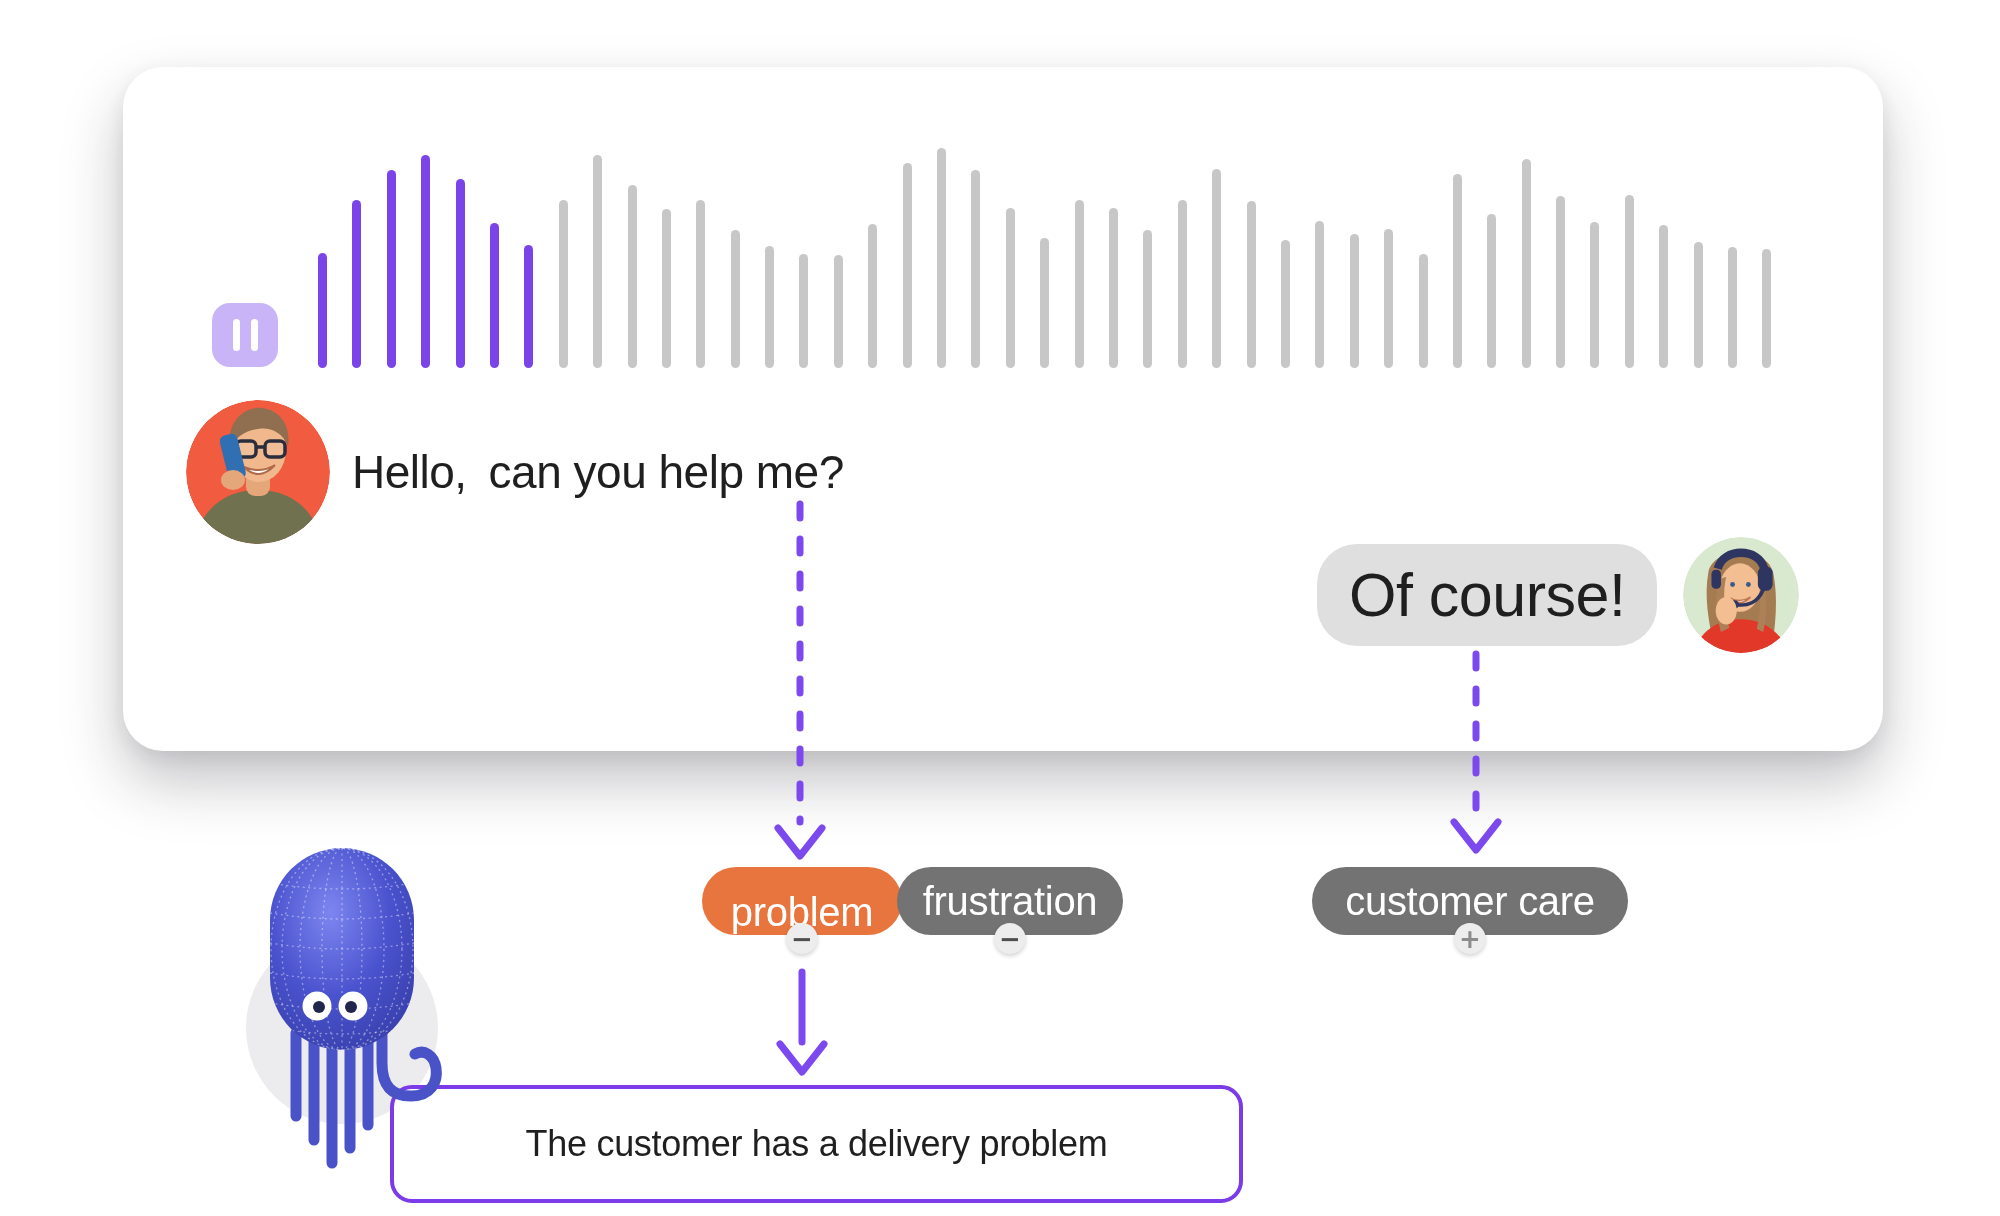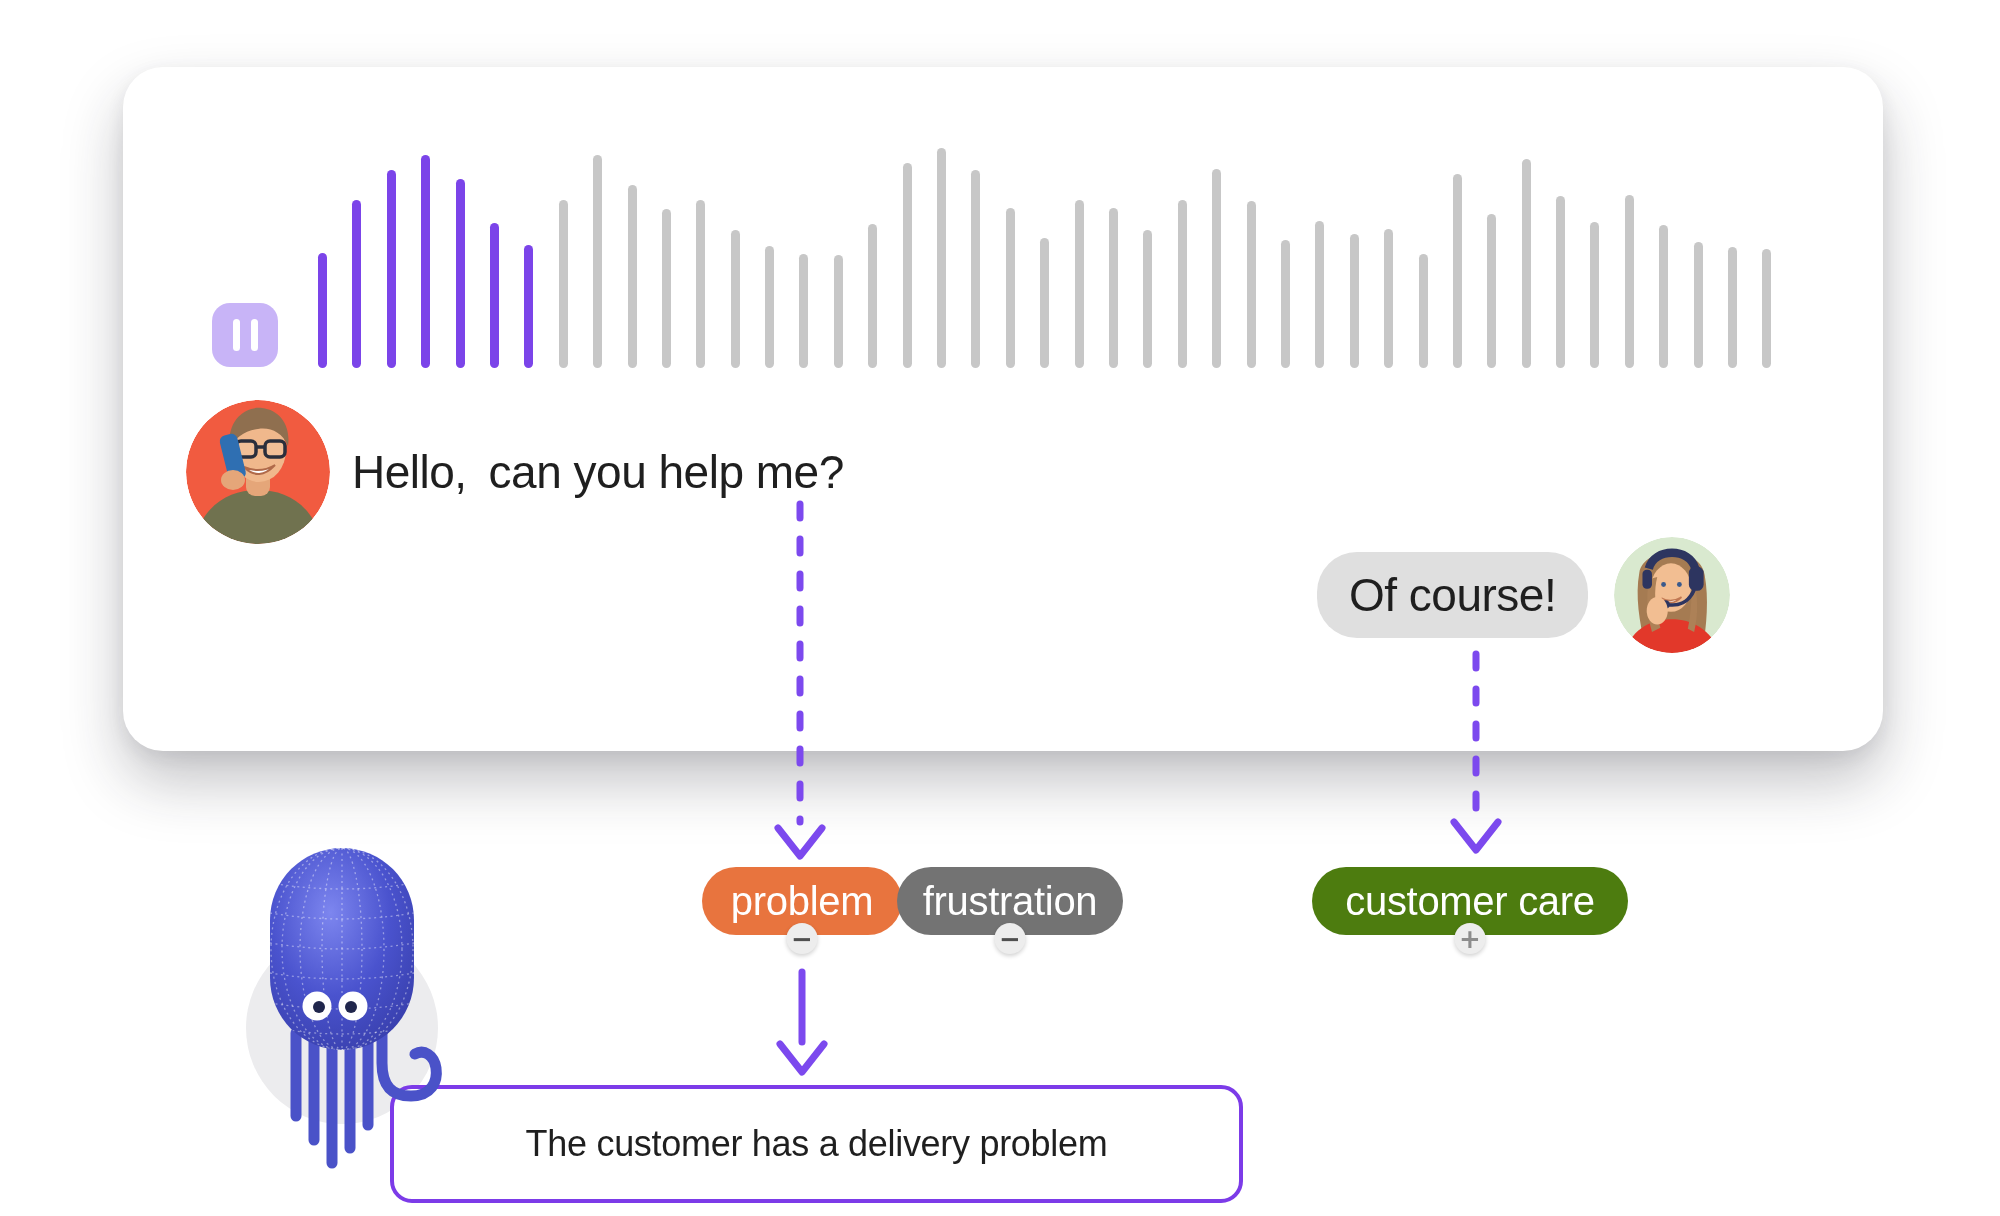--- a/index.html
+++ b/index.html
@@ -31,21 +31,21 @@
     display:flex;align-items:center;gap:22px;
     font-size:46px;font-weight:500;letter-spacing:-.5px;color:var(--text,#1f1f1f);
   }
   .avatar{border-radius:50%;flex:0 0 auto;}
   .gray-pill{
     background:var(--pill-bg,#dfdfdf);border-radius:40px;padding:16px 32px;white-space:nowrap;
   }
   .agent-row{
     position:absolute;left:1317px;top:537px;height:116px;z-index:2;
     display:flex;align-items:center;gap:26px;
-    font-size:46px;font-weight:500;letter-spacing:-.5px;
+    font-size:61px;font-weight:500;letter-spacing:-.5px;
   }
   
   .arrow-svg{position:absolute;z-index:3;overflow:visible;}
   .dash-line{stroke:var(--accent,#7c49ee);stroke-width:7;stroke-linecap:round;stroke-dasharray:14 21;fill:none;}
   .solid-line{stroke:var(--accent,#7c49ee);stroke-width:7;stroke-linecap:round;fill:none;}
   .arrow-head{stroke:var(--accent,#7c49ee);stroke-width:7;stroke-linecap:round;stroke-linejoin:round;fill:none;}
   
   .tag{
     position:absolute;top:867px;height:68px;border-radius:34px;z-index:2;
     display:flex;align-items:center;justify-content:center;
@@ -195,29 +195,29 @@
 <svg class="arrow-svg" style="left:1444px;top:652px" width="64" height="210">
   <path class="dash-line" d="M32 2 L32 168"></path>
   <path class="arrow-head" d="M10 170 L32 198 L54 170"></path>
 </svg>
 
 <svg class="arrow-svg" style="left:770px;top:970px" width="64" height="112">
   <path class="solid-line" d="M32 2 L32 72"></path>
   <path class="arrow-head" d="M10 74 L32 102 L54 74"></path>
 </svg>
 
-<div class="tag" id="tag-problem" style="background: rgb(232, 116, 62);">
+<div class="tag" id="tag-problem" style="background: rgb(232, 116, 62); align-items: flex-end;">
   <span>problem</span>
   <button class="badge" style="color: rgb(79, 79, 79);">−</button>
 </div>
 <div class="tag" id="tag-frustration" style="background: #737373;">
   <span>frustration</span>
   <button class="badge" style="color: rgb(79, 79, 79);">−</button>
 </div>
-<div class="tag" id="tag-customer-care" style="background: #4d7c0f;">
+<div class="tag" id="tag-customer-care" style="background: #737373;">
   <span>customer care</span>
   <button class="badge" style="color: rgb(140, 140, 140);">+</button>
 </div>
 
 <div class="octo-circle"></div>
 
 <div class="summary-box">
   <span>The customer has a delivery problem</span>
 </div>
 

